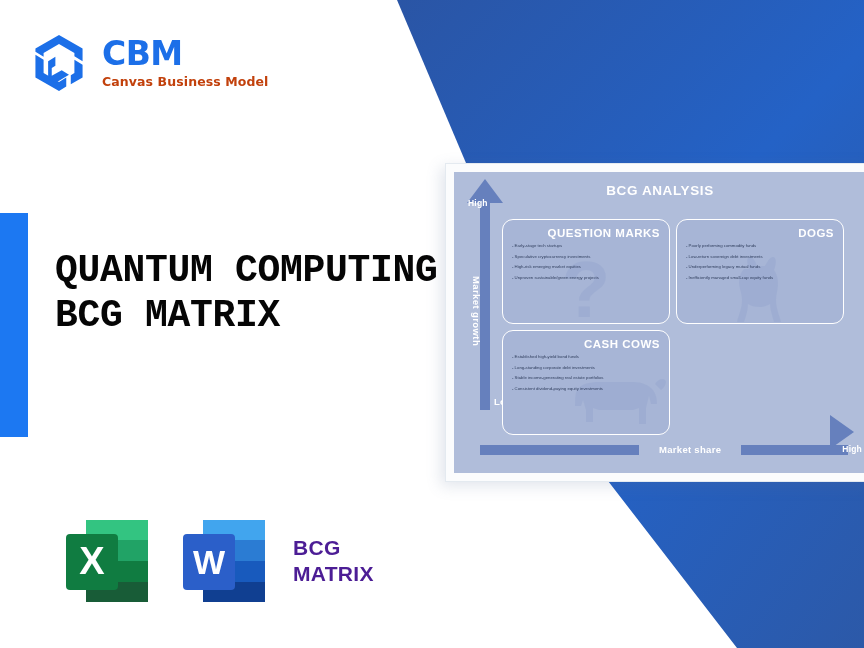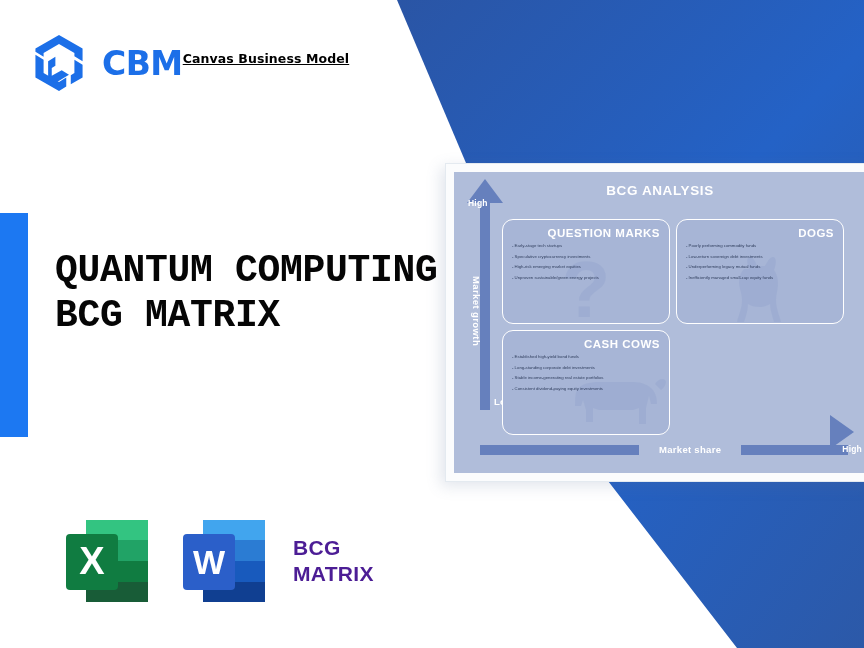--- a/index.html
+++ b/index.html
@@ -15,29 +15,28 @@
 
   
   .accent-bar{
     position:absolute;left:0;top:213px;width:28px;height:224px;
     background:#1C78F2;
   }
 
   
   .logo-wrap{position:absolute;left:30px;top:33px;display:flex;align-items:center;gap:14px;}
   .logo-mark{width:58px;height:60px;display:block;}
-  .logo-text{display:flex;flex-direction:row;line-height:1;}
+  .logo-text{display:flex;flex-direction:column;line-height:1;}
   .logo-title{
     font-size:33px;font-weight:bold;color:#1C6FE8;letter-spacing:-0.5px;
     font-family:"DejaVu Sans","Liberation Sans",sans-serif;
   }
   .logo-sub{
-    margin-top:6px;font-size:12.5px;font-weight:bold;color:#000000;letter-spacing:0.1px;
+    margin-top:6px;font-size:12.5px;font-weight:bold;color:#c2410c;letter-spacing:0.1px;
     font-family:"DejaVu Sans","Liberation Sans",sans-serif;
-    text-decoration:underline;
   }
 
   
   .headline{
     position:absolute;left:55px;top:248px;width:390px;
     font-size:38px;line-height:45px;font-weight:bold;color:#050505;
     letter-spacing:-0.3px;
     font-family:Liberation Mono, monospace;
   }
 

